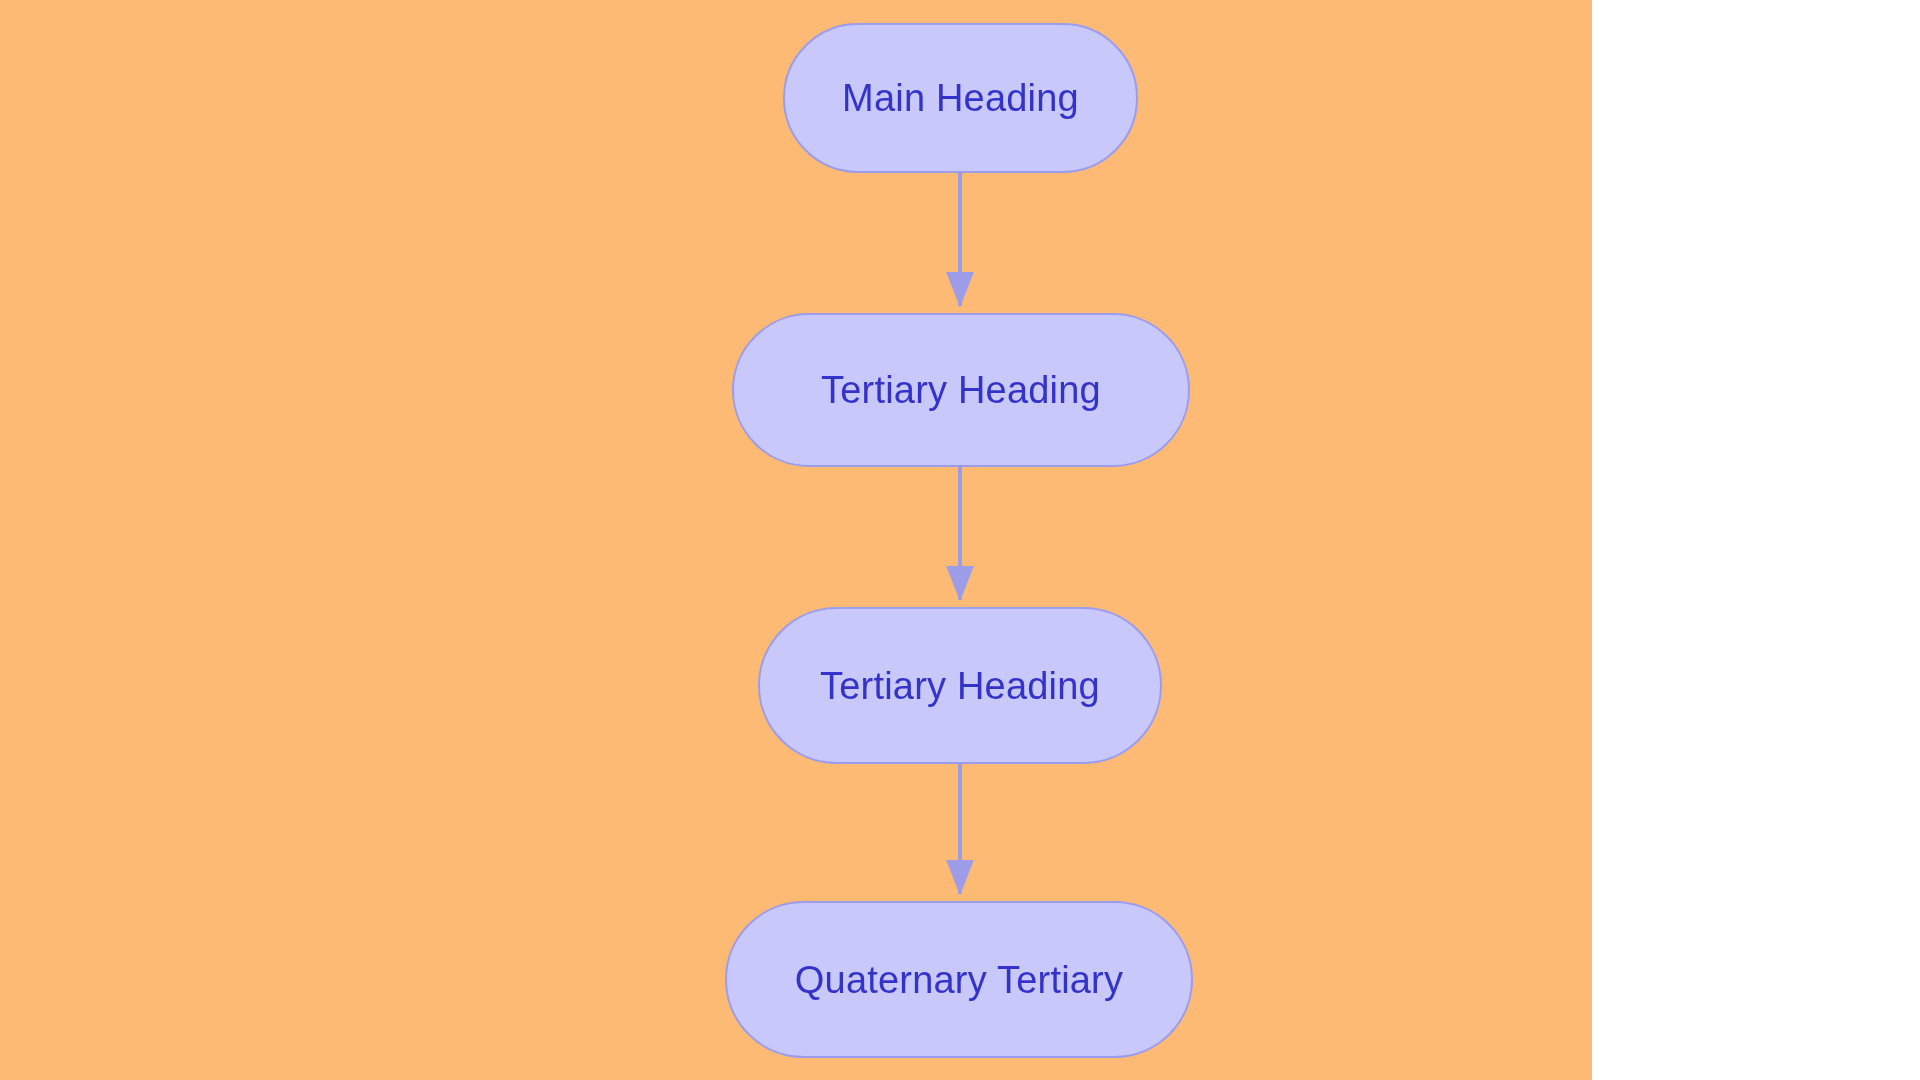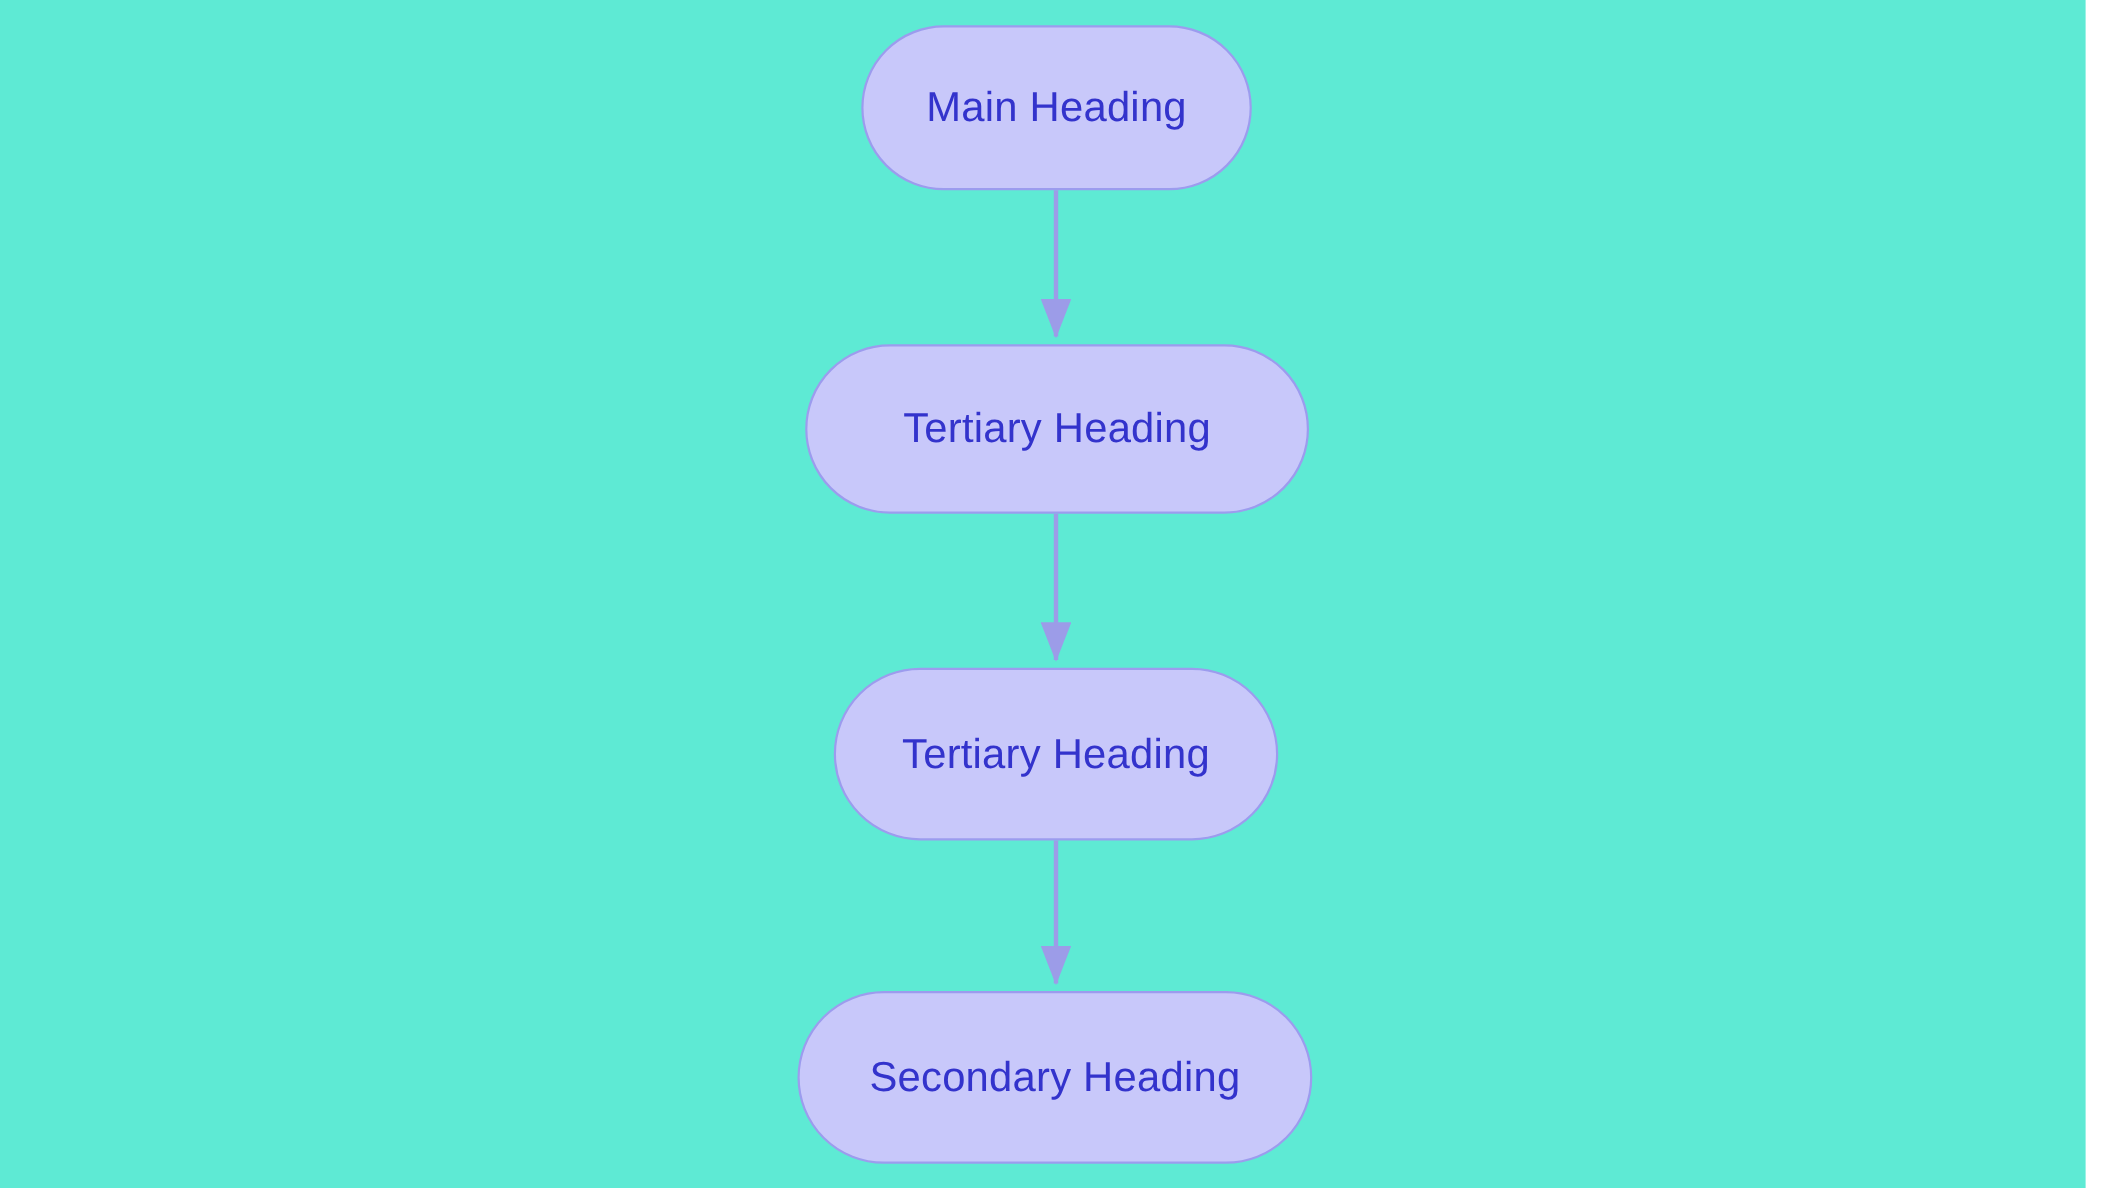--- a/index.html
+++ b/index.html
@@ -10,23 +10,23 @@
     height: 1080px;
     background: #ffffff;
     overflow: hidden;
   }
   body {
     font-family: "Liberation Sans", "DejaVu Sans", sans-serif;
   }
 
   #flowchart-canvas {
     position: relative;
-    width: 1896px;
+    width: 1592px;
     height: 1080px;
-    background: #5eead4;
+    background: #fdba74;
   }
 
   .edge-layer {
     position: absolute;
     top: 0;
     left: 0;
     width: 1920px;
     height: 1080px;
     pointer-events: none;
   }
@@ -92,16 +92,16 @@
 
   <div class="node" id="node-secondary">
     <span class="node-label">Tertiary Heading</span>
   </div>
 
   <div class="node" id="node-tertiary">
     <span class="node-label">Tertiary Heading</span>
   </div>
 
   <div class="node" id="node-quaternary">
-    <span class="node-label">Secondary Heading</span>
+    <span class="node-label">Quaternary Tertiary</span>
   </div>
 
 </div>
 
 </body></html>

